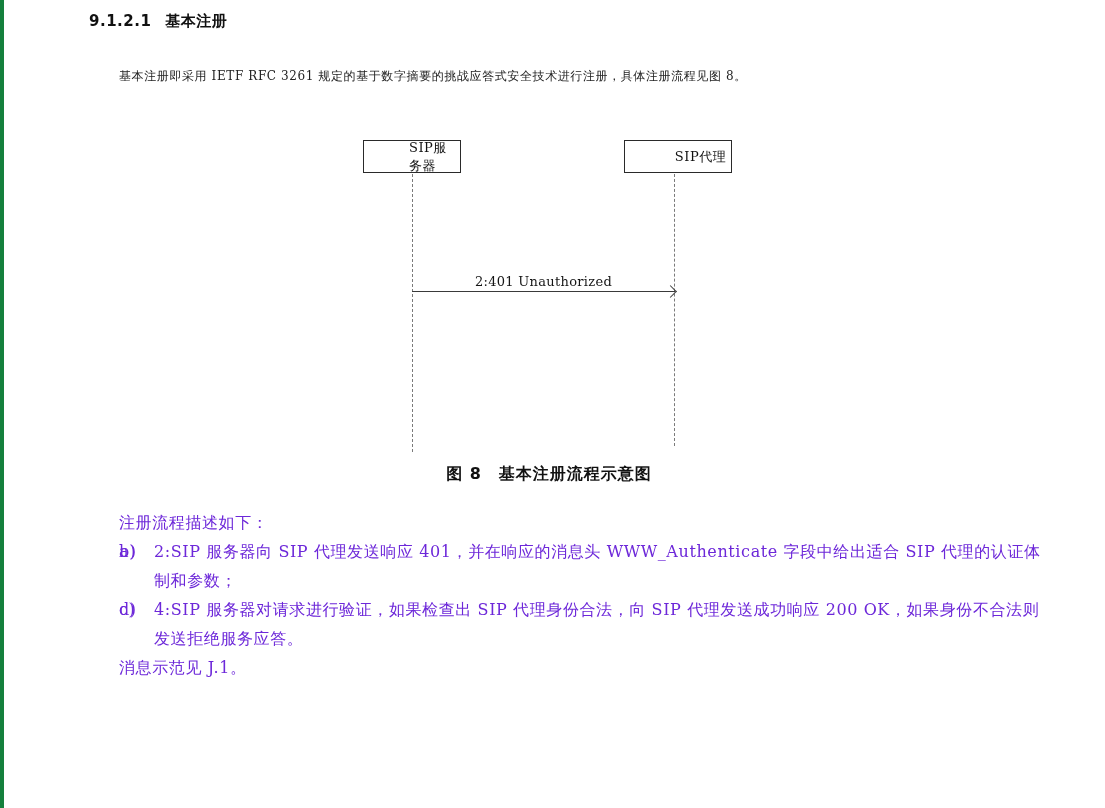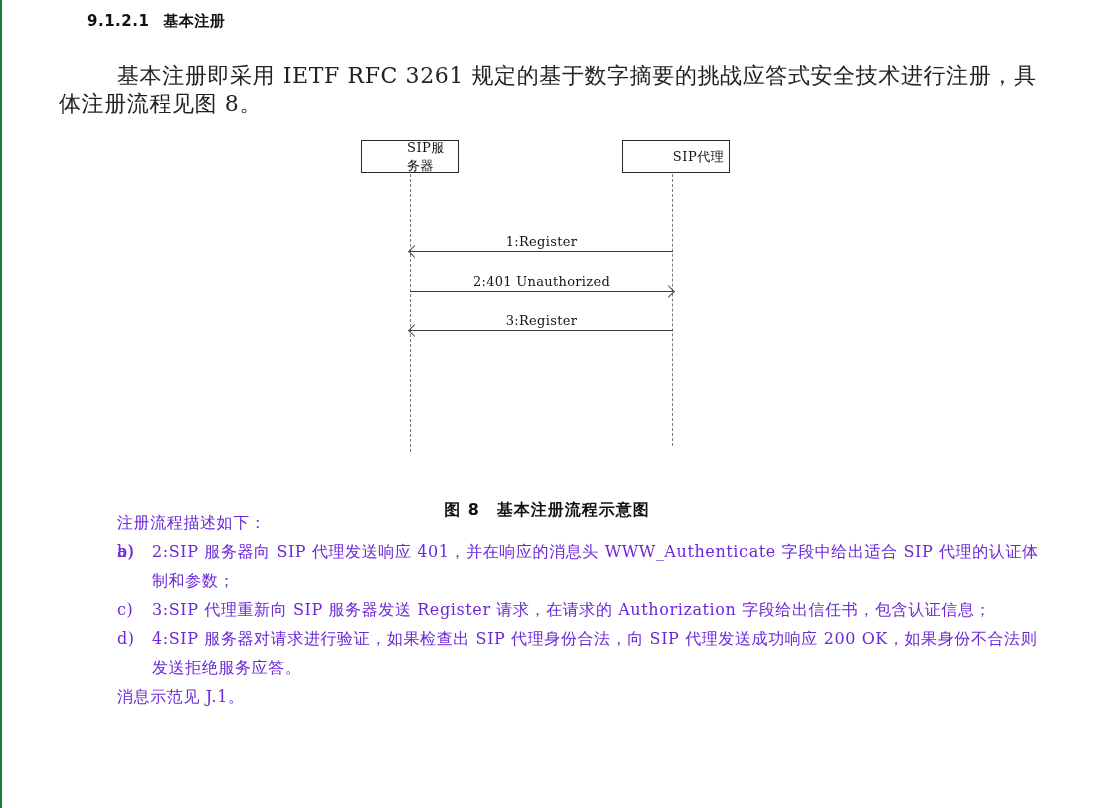--- a/index.html
+++ b/index.html
@@ -7,39 +7,39 @@
   body {
     font-family:"DejaVu Serif","Liberation Serif",serif;
     color:#1c1c1c;
   }
   .page {
     position:relative;
     width:1105px;
     height:808px;
     background:#ffffff;
     overflow:hidden;
-    border-left:2px solid #15803d;
+    border-left:4px solid #15803d;
   }
   
   .heading {
     position:absolute;
     left:85px; top:12px;
     font-family:"DejaVu Sans","Liberation Sans",sans-serif;
     font-weight:bold;
     font-size:15px;
     color:#111;
     letter-spacing:0.5px;
   }
   .heading .sec-num { margin-right:14px; }
   
   .intro {
     position:absolute;
     left:57px; top:62px;
     width:993px;
-    font-size:22px;
+    font-size:12px;
     line-height:28px;
     text-indent:58px;
     letter-spacing:0.6px;
     color:#222;
   }
   
   .diagram {
     position:absolute;
     left:355px; top:140px;
     width:372px; height:315px;
@@ -108,21 +108,20 @@
   .caption {
     position:absolute;
     left:0; top:464px;
     width:1090px;
     text-align:center;
     font-family:"DejaVu Sans","Liberation Sans",sans-serif;
     font-weight:bold;
     font-size:16px;
     letter-spacing:1px;
     color:#111;
-    margin-top:36px;
   }
   
   .description {
     position:absolute;
     left:115px; top:508px;
     width:935px;
     font-size:16px;
     line-height:29px;
     letter-spacing:0.6px;
     color:#6d28d9;
@@ -154,61 +153,48 @@
     <div class="actor-box actor-left">
       <span>SIP服务器</span>
     </div>
     <div class="actor-box actor-right">
       <span>SIP代理</span>
     </div>
 
     <div class="lifeline lifeline-left"></div>
     <div class="lifeline lifeline-right"></div>
 
-    <div class="msg" style="top:92px">
-      <div class="msg-label">1:Register</div>
-      <div class="msg-line">
-        <span class="arrow arrow-left"></span>
-      </div>
-    </div>
 
     <div class="msg" style="top:132px">
       <div class="msg-label">2:401 Unauthorized</div>
       <div class="msg-line">
         <span class="arrow arrow-right"></span>
       </div>
     </div>
 
-    <div class="msg" style="top:171px">
-      <div class="msg-label">3:Register</div>
-      <div class="msg-line">
-        <span class="arrow arrow-left"></span>
-      </div>
-    </div>
 
 
   </div>
 
   <div class="caption">图 8　基本注册流程示意图</div>
 
   <div class="description">
     <div class="desc-lead">注册流程描述如下：</div>
 
     <div class="li">
       <span class="marker">a)</span>
     </div>
 
     <div class="li">
       <span class="marker">b)</span>
       <span class="li-text">2:SIP 服务器向 SIP 代理发送响应 401，并在响应的消息头 WWW_Authenticate 字段中给出适合 SIP 代理的认证体制和参数；</span>
     </div>
 
     <div class="li">
       <span class="marker">c)</span>
-      <span class="li-text">3:SIP 代理重新向 SIP 服务器发送 Register 请求，在请求的 Authorization 字段给出信任书，包含认证信息；</span>
     </div>
 
     <div class="li">
       <span class="marker">d)</span>
       <span class="li-text">4:SIP 服务器对请求进行验证，如果检查出 SIP 代理身份合法，向 SIP 代理发送成功响应 200 OK，如果身份不合法则发送拒绝服务应答。</span>
     </div>
 
     <div class="desc-footer">消息示范见 J.1。</div>
   </div>
 

